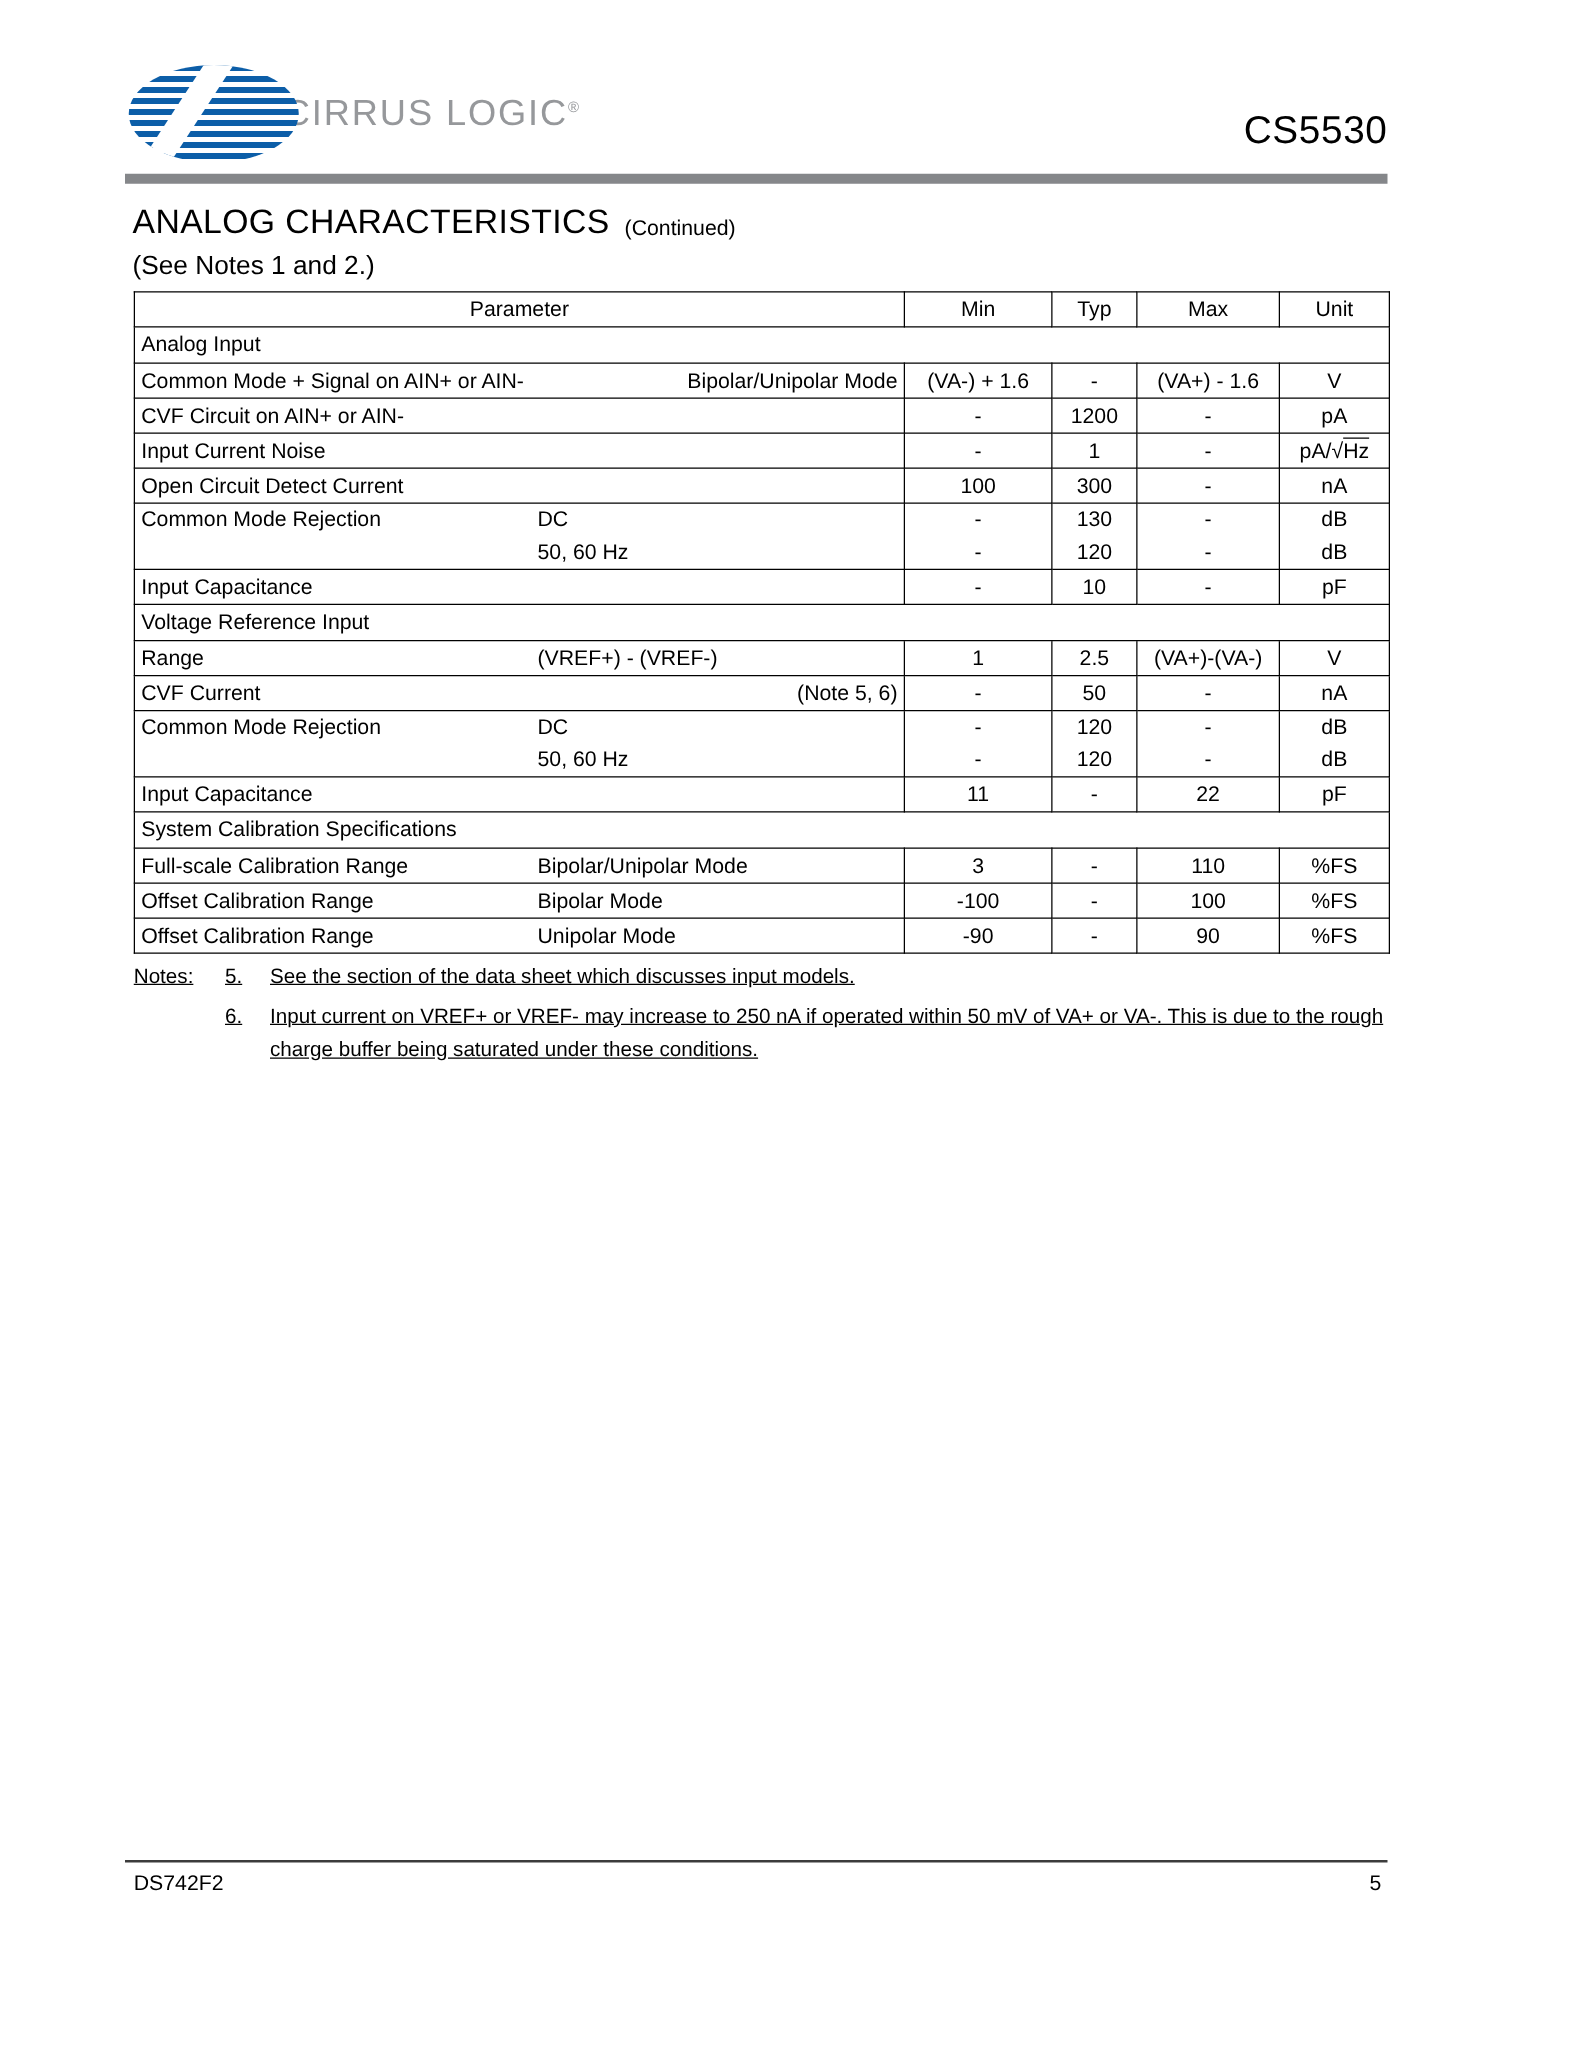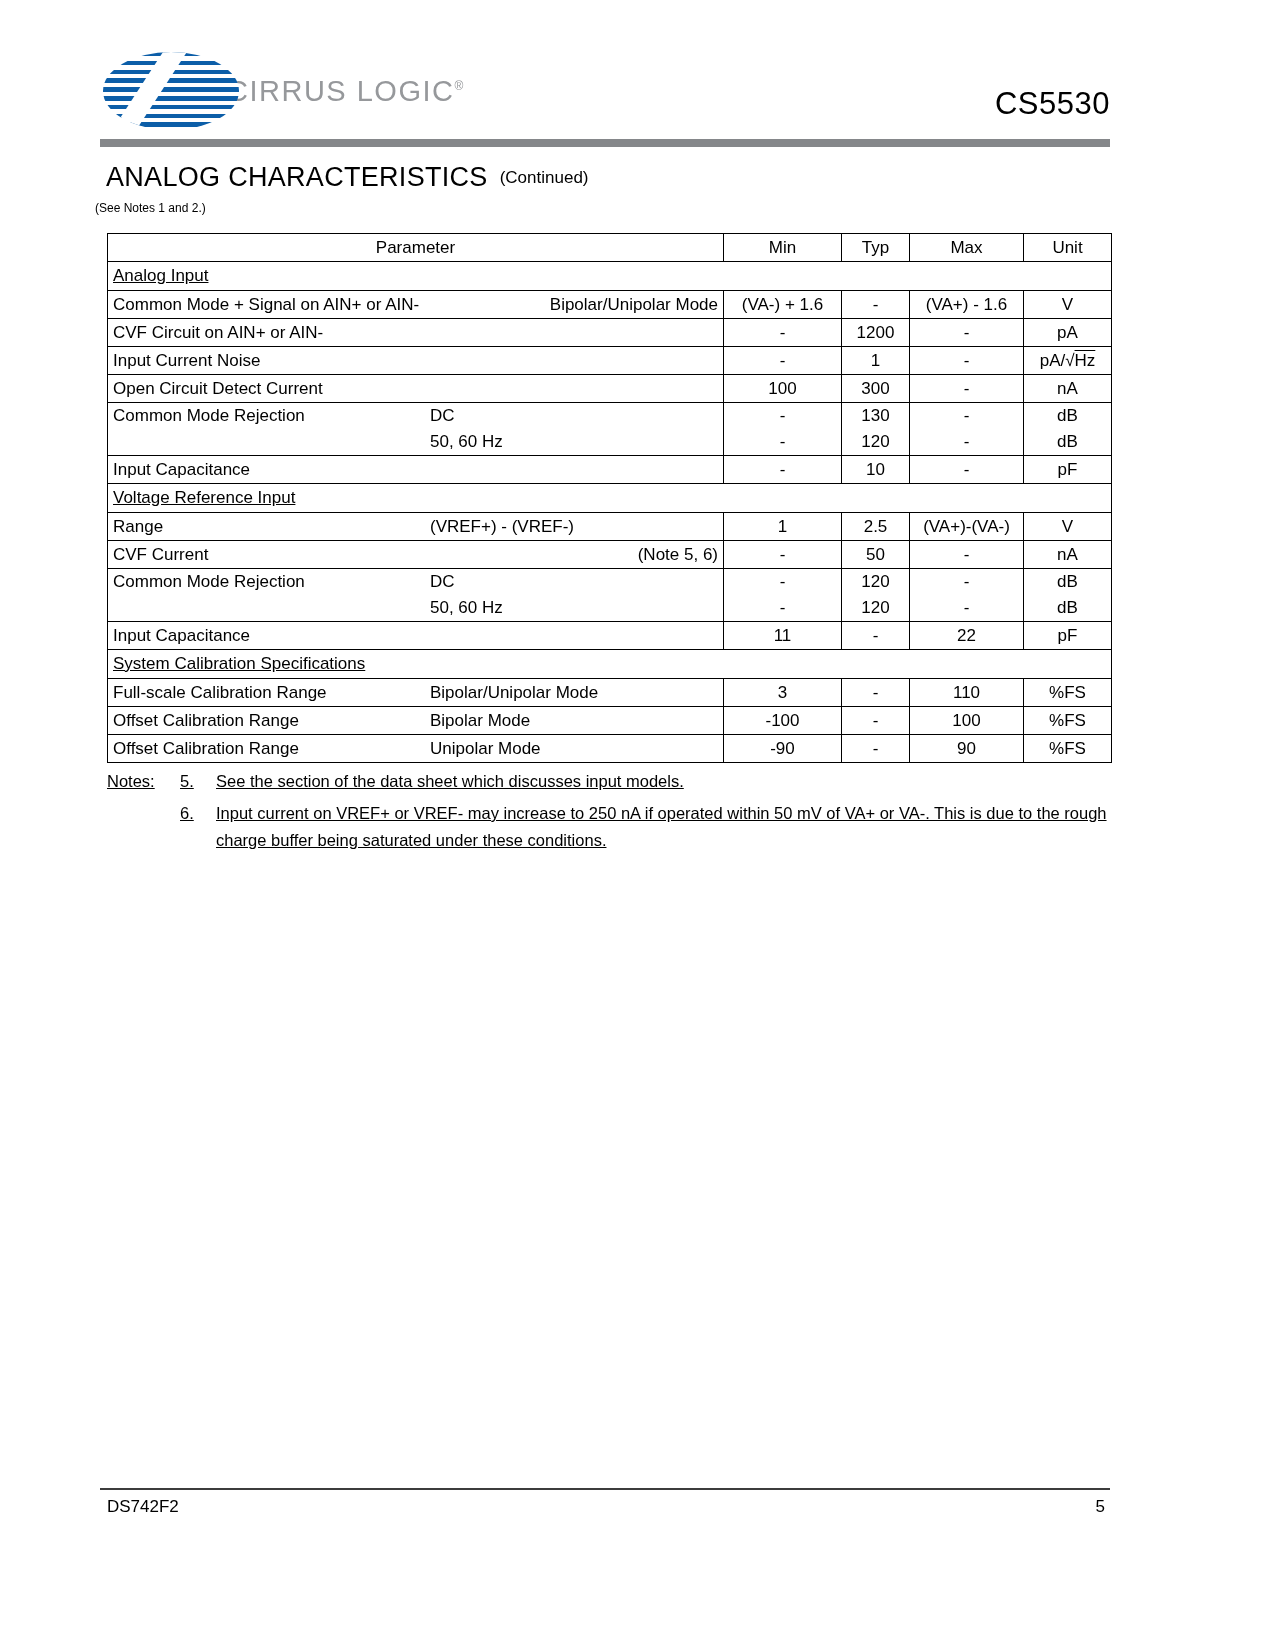--- a/index.html
+++ b/index.html
@@ -37,40 +37,40 @@
     font-size: 29px;
     letter-spacing: 1.5px;
     color: #96989b;
     white-space: nowrap;
   }
   .logo-reg { font-size: 12px; vertical-align: super; }
   .part-number { position: absolute; top: 86px; right: 165px; font-size: 31px; letter-spacing: 0.5px; }
   .header-bar { position: absolute; left: 100px; right: 165px; top: 139px; height: 8px; background: #85878a; }
 
   
-  .title-row { position: absolute; left: 106px; top: 162px; display: flex; align-items: center; gap: 12px; }
+  .title-row { position: absolute; left: 106px; top: 162px; display: flex; align-items: flex-end; gap: 12px; }
   .title-main { font-size: 27px; letter-spacing: 0.3px; }
   .title-suffix { font-size: 17px; }
-  .subtitle { position: absolute; left: 95px; top: 201px; font-size: 12px; }
+  .subtitle { position: absolute; left: 106px; top: 201px; font-size: 21px; }
 
   
   .spec-table {
     position: absolute; left: 107px; top: 233px;
     width: 1004px;
     border-collapse: collapse;
     table-layout: fixed;
     font-size: 17px;
   }
   .spec-table th, .spec-table td {
     border: 1px solid #000000;
     font-weight: normal;
     vertical-align: middle;
   }
   .spec-table th { height: 28px; text-align: center; }
-  .c-section { height: 29px; padding-left: 5px; text-align: left; text-decoration: underline; }
+  .c-section { height: 29px; padding-left: 5px; text-align: left; }
   .c-param { padding: 0; }
   .pline { position: relative; height: 26px; line-height: 26px; padding-left: 5px; white-space: nowrap; }
   .pcond { position: absolute; left: 322px; top: 0; }
   .pcond.right { left: auto; right: 5px; }
   .c-val { text-align: center; height: 28px; }
   .c-multi { padding: 0; }
   .vline { height: 26px; line-height: 26px; text-align: center; }
   .ovl { text-decoration: overline; }
 
   

